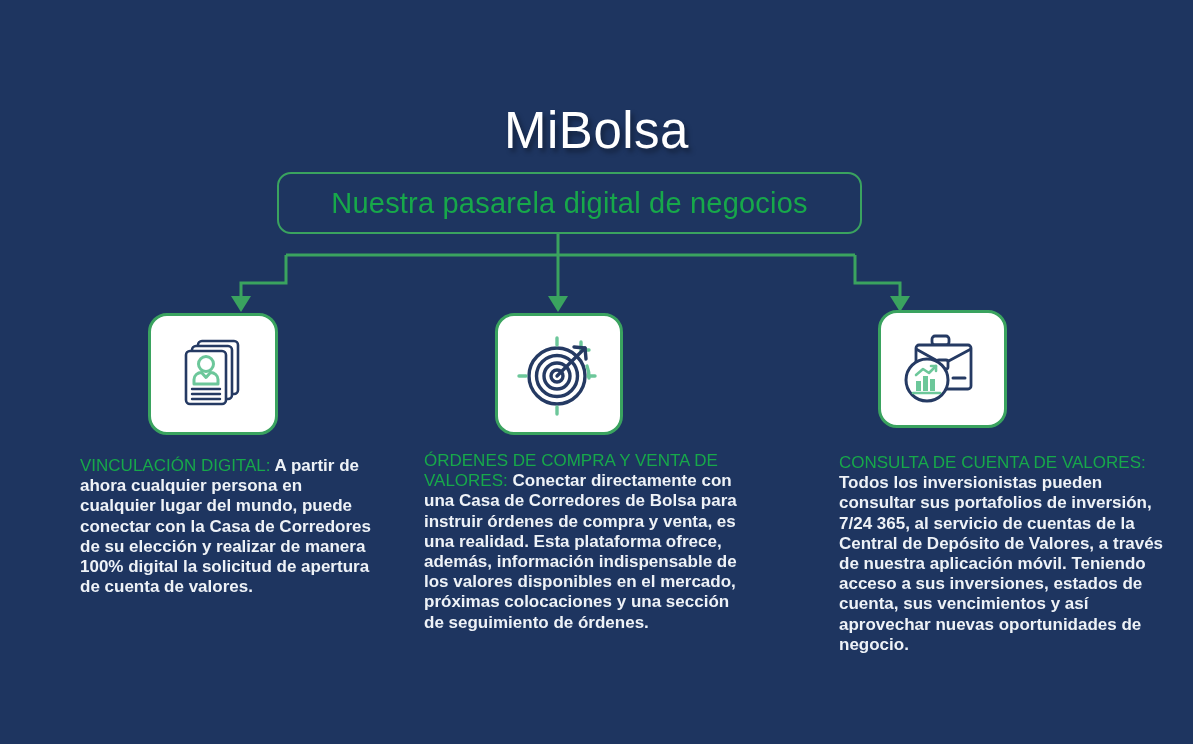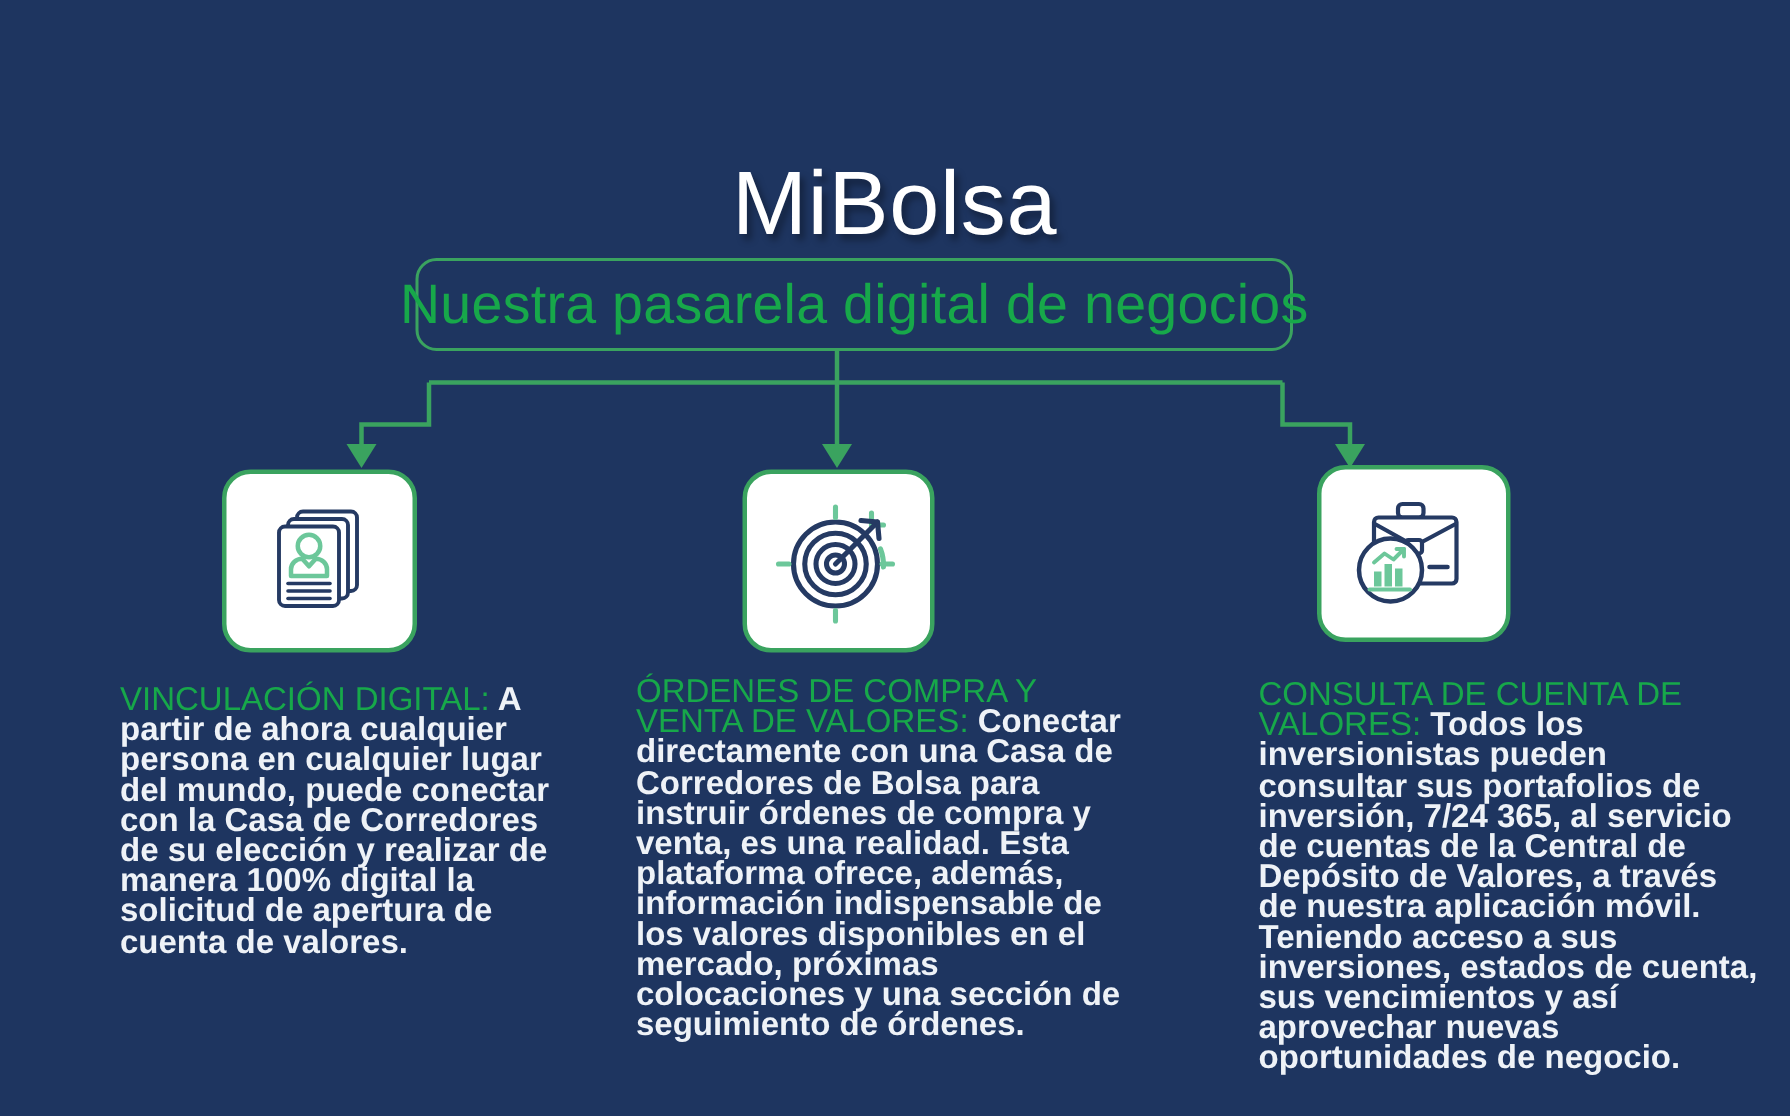--- a/index.html
+++ b/index.html
@@ -20,21 +20,21 @@
     height: 744px;
   }
 
   
   .title {
     position: absolute;
     left: 0;
     top: 103px;
     width: 1193px;
     text-align: center;
-    font-size: 60px;
+    font-size: 51px;
     font-weight: 400;
     letter-spacing: 0.5px;
     color: #ffffff;
     text-shadow: 3px 4px 5px rgba(0,0,0,0.35);
     line-height: 1.1;
   }
 
   
   .subtitle-box {
     position: absolute;
@@ -43,21 +43,21 @@
     width: 585px;
     height: 62px;
     border: 2px solid #3aa35f;
     border-radius: 14px;
     box-sizing: border-box;
     display: flex;
     align-items: center;
     justify-content: center;
   }
   .subtitle-text {
-    font-size: 37px;
+    font-size: 29px;
     color: #17a84a;
     letter-spacing: 0.2px;
     white-space: nowrap;
   }
 
   
   .connector {
     position: absolute;
     left: 0;
     top: 0;
@@ -77,21 +77,21 @@
     align-items: center;
     justify-content: center;
   }
   .card-1 { left: 148px; top: 313px; width: 130px; height: 122px; }
   .card-2 { left: 495px; top: 313px; width: 128px; height: 122px; }
   .card-3 { left: 878px; top: 310px; width: 129px; height: 118px; }
 
   
   .col {
     position: absolute;
-    font-size: 22px;
+    font-size: 17px;
     line-height: 20.2px;
     color: #eef2f7;
     font-weight: bold;
   }
   .col-1 { left: 80px;  top: 456px; width: 300px; }
   .col-2 { left: 424px; top: 451px; width: 324px; }
   .col-3 { left: 811px; top: 453px; width: 334px; margin-left: 28px; }
 
   .col-heading {
     color: #17a84a;

